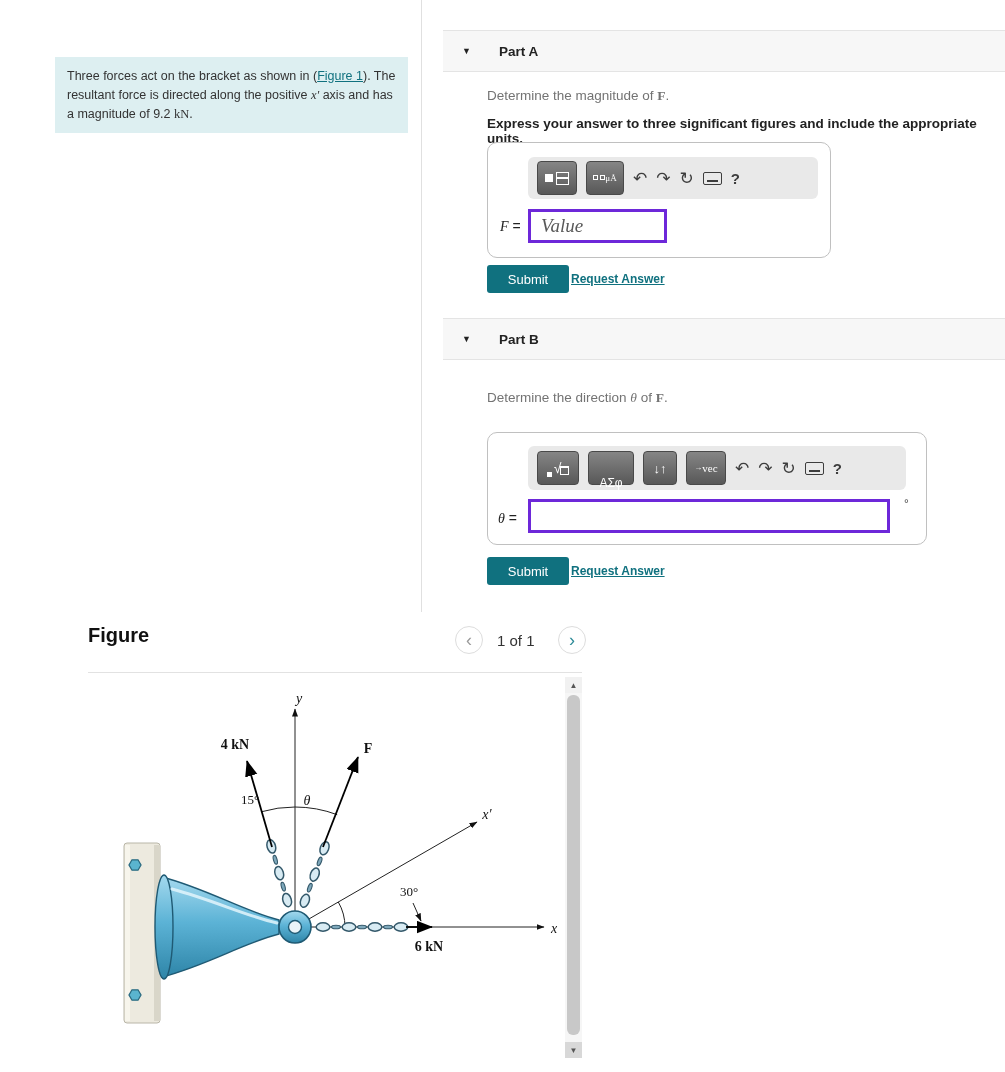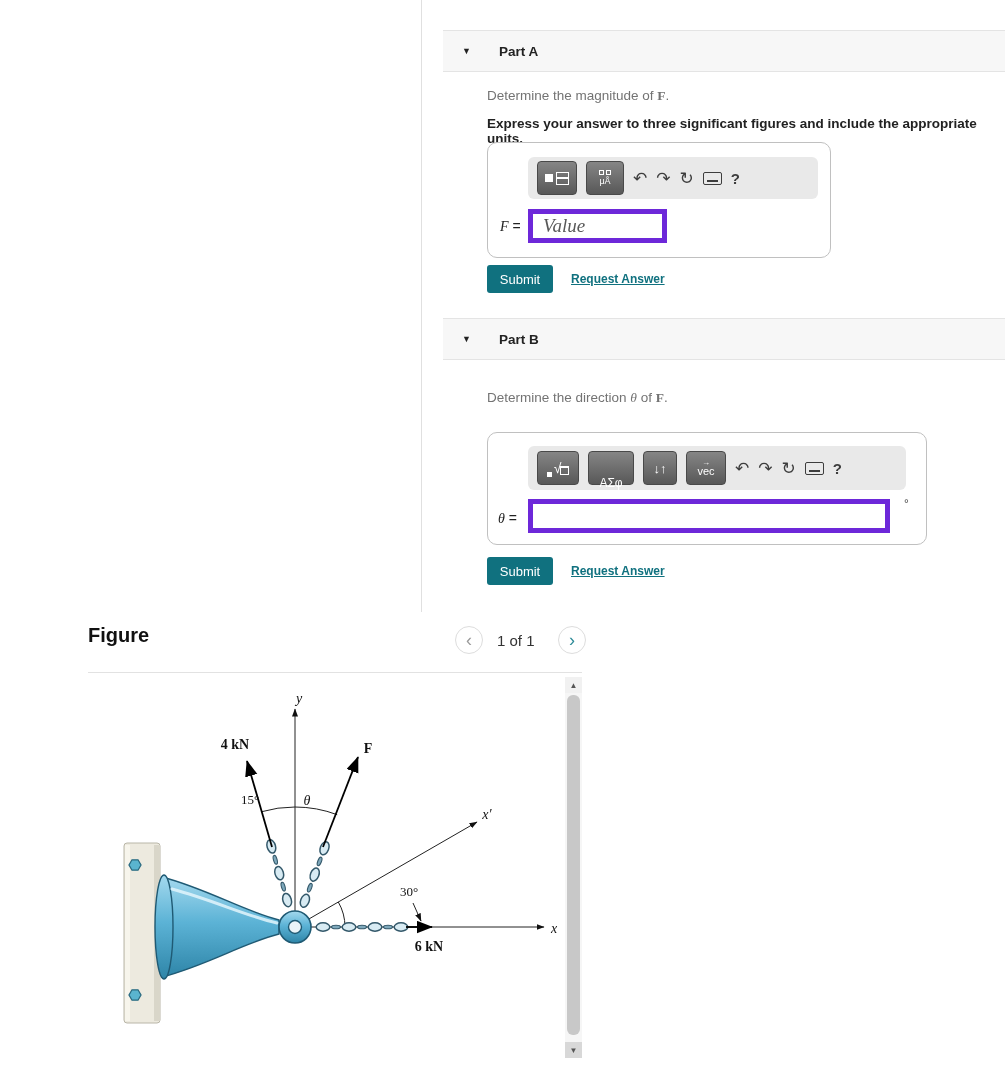--- a/index.html
+++ b/index.html
@@ -21,46 +21,46 @@
   .caret { margin-left:19px; font-size:9px; color:#222; }
   .part-title { margin-left:28px; font-weight:bold; font-size:13.5px; color:#222; }
 
   .prompt { position:absolute; font-size:13.5px; color:#737373;text-align:right; }
   .instruction { position:absolute; font-size:13.5px; font-weight:bold; color:#222; }
 
   .answer-box { position:absolute; border:1px solid #c0c0c0; border-radius:10px; background:#fff; }
   .toolbar { position:absolute; background:#e9e9e9; border-radius:6px; display:flex; align-items:center; padding:0 9px; gap:9px; }
   .dark-btn { height:34px; background:linear-gradient(#858585,#585858); border:1px solid #494949; border-radius:4px;
               display:flex; align-items:center; justify-content:center; color:#fff; cursor:pointer; flex-direction:row; }
-  .dark-btn.col { flex-direction:column; }
+  .dark-btn.col { flex-direction:row;font-family:Liberation Serif, serif; }
   .tb-glyph { font-family:"DejaVu Sans", sans-serif; font-size:17px; color:#3d3d3d; cursor:pointer; line-height:1; }
   .tb-help { font-size:15px; font-weight:bold; color:#3d3d3d; cursor:pointer; }
   .kbd-icon { width:19px; height:13px; border:1.7px solid #3d3d3d; border-radius:2px; position:relative; cursor:pointer; }
   .kbd-icon::after { content:""; position:absolute; left:3px; right:3px; bottom:1.5px; height:2px; background:#3d3d3d; }
 
   .sq-fill { width:8px; height:8px; background:#fff; margin-right:3px; display:block; }
   .sq-grid { width:13px; height:13px; border:1.5px solid #fff; position:relative; display:block; }
   .sq-grid::after { content:""; position:absolute; left:0; right:0; top:4.5px; height:1.5px; background:#fff; }
   .unit-sqs { display:flex; gap:2px; margin-bottom:2px; }
   .unit-sqs span { width:5px; height:5px; border:1px solid #fff; display:block; }
   .unit-txt { font-size:9px; line-height:9px; }
   .mini-sq { width:5px; height:5px; background:#fff; display:block; align-self:flex-end; margin:0 2px 7px 0; }
   .rad { font-size:14px; line-height:14px; }
   .sqrt-box { width:9px; height:9px; border:1.5px solid #fff; border-top-width:2px; display:block; margin:4px 0 0 -1px; }
   .vec-arrow { font-size:8px; line-height:6px; }
   .vec-txt { font-size:11px; line-height:11px; }
   .grk { font-size:12px;margin-top:29px; }
   .updn { font-size:13px; }
 
   .ans-label { position:absolute; font-size:14px; color:#222; }
-  .ans-input { position:absolute; height:34px; border:5px solid #6d28d9; font-family:"Liberation Serif", serif;
+  .ans-input { position:absolute; height:34px; border:3px solid #6d28d9; font-family:"Liberation Serif", serif;
                font-style:italic; font-size:19px; color:#333; padding:0 10px; background:#fff; outline:none; }
   .ans-input::placeholder { color:#474747; opacity:0.9; font-style:italic; }
 
-  .submit-btn { position:absolute; width:66px; height:28px; background:#10717f; color:#fff; font-size:13px;
+  .submit-btn { position:absolute; width:82px; height:28px; background:#10717f; color:#fff; font-size:13px;
                 border:none; border-radius:3px; cursor:pointer; font-family:"Liberation Sans",sans-serif; }
   .req-link { position:absolute; font-size:12px; font-weight:bold; color:#10717f; text-decoration:underline; cursor:pointer; }
 
   .deg-sym { position:absolute; font-size:12px; color:#444; }
 
   
   .figure-title { position:absolute; left:88px; top:624px; font-size:20px; font-weight:bold; color:#111; }
   .pg-circle { position:absolute; width:28px; height:28px; border:1px solid #ddd; border-radius:50%; background:#fff;
                display:flex; align-items:center; justify-content:center; font-size:18px; cursor:pointer; }
   .pg-left { left:455px; top:626px; color:#9a9a9a; }
@@ -83,20 +83,23 @@
   .link-big { fill:#d8ebf3; stroke:#33586a; stroke-width:1.5; }
   .link-small { fill:#7fa9bc; stroke:#33586a; stroke-width:1.1; }
 </style>
 </head>
 <body>
 
 <div class="page">
 
   <div class="v-divider"></div>
 
+  <div class="problem-box">
+    <span>Three forces act on the bracket as shown in (</span><span class="fig-link">Figure 1</span><span>). The resultant force is directed along the positive </span><span class="math-var">x′</span><span> axis and has a magnitude of 9.2 </span><span class="math-rm">kN</span><span>.</span>
+  </div>
 
   <div class="part-header" style="top:30px;">
     <span class="caret">▼</span>
     <span class="part-title">Part A</span>
   </div>
 
   <div class="prompt" style="left:487px; top:88px;">
     <span>Determine the magnitude of </span><span class="math-bold">F</span><span>.</span>
   </div>
   <div class="instruction" style="left:487px; top:116px;">Express your answer to three significant figures and include the appropriate units.</div>

